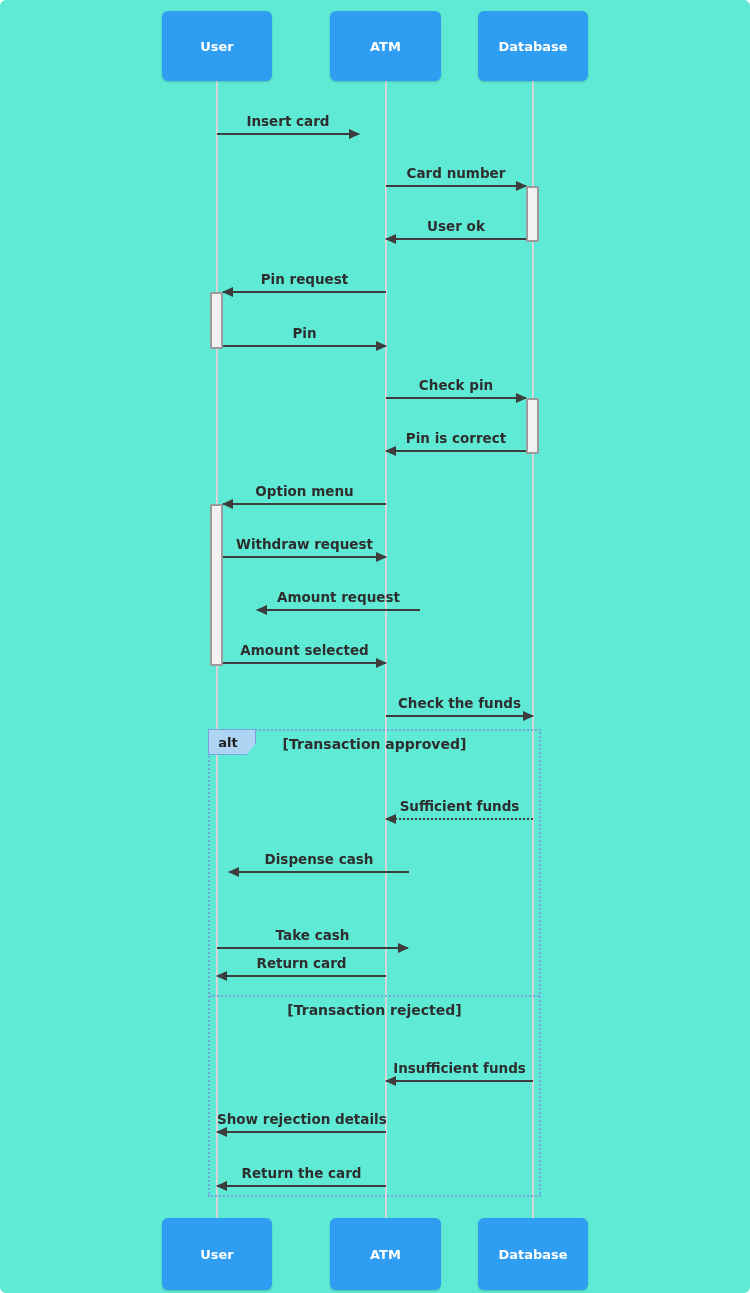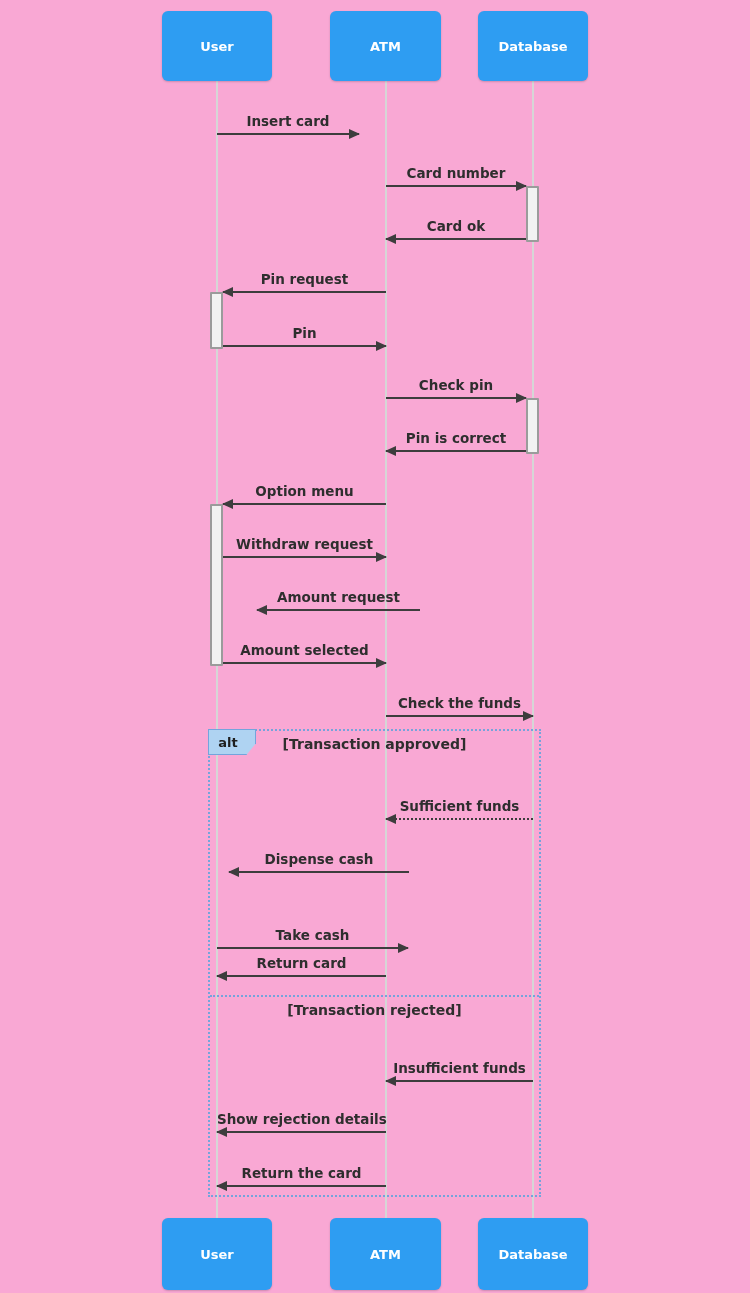--- a/index.html
+++ b/index.html
@@ -2,22 +2,23 @@
 <html style="--actor-fill: #2E9DF2; --actor-text: #FFFFFF; --lifeline: #D6D6D6; --message-line: #3D3D3D; --message-text: #2E2E2E; --fragment-border: #74A4DC; --fragment-label-fill: #AFD3F2; --activation-fill: #F2F2F2; --activation-border: #9B9B9B;"><head>
 <meta charset="utf-8">
 <style>
   * { box-sizing: border-box; }
   html, body { margin: 0; padding: 0; background: #ffffff; }
   body { font-family: "DejaVu Sans", "Liberation Sans", sans-serif; }
   .canvas {
     position: relative;
     width: 750px;
     height: 1293px;
-    background: #f9a8d4;
+    background: #5eead4;
     overflow: hidden;
+    border-radius: 6px;
   }
   
   .actor {
     position: absolute;
     width: 110px;
     height: 70px;
     background: var(--actor-fill, #2E9DF2);
     color: var(--actor-text, #ffffff);
     border-radius: 6px;
     display: flex;
@@ -154,21 +155,21 @@
 
   <div class="msg dir-right" style="left:217px; top:112px; width:142px;">
     <span class="msg-label">Insert card</span>
     <div class="msg-line"></div>
   </div>
   <div class="msg dir-right" style="left:386px; top:164px; width:140px;">
     <span class="msg-label">Card number</span>
     <div class="msg-line"></div>
   </div>
   <div class="msg dir-left" style="left:386px; top:217px; width:140px;">
-    <span class="msg-label">Card ok</span>
+    <span class="msg-label">User ok</span>
     <div class="msg-line"></div>
   </div>
   <div class="msg dir-left" style="left:223px; top:270px; width:163px;">
     <span class="msg-label">Pin request</span>
     <div class="msg-line"></div>
   </div>
   <div class="msg dir-right" style="left:223px; top:324px; width:163px;">
     <span class="msg-label">Pin</span>
     <div class="msg-line"></div>
   </div>

